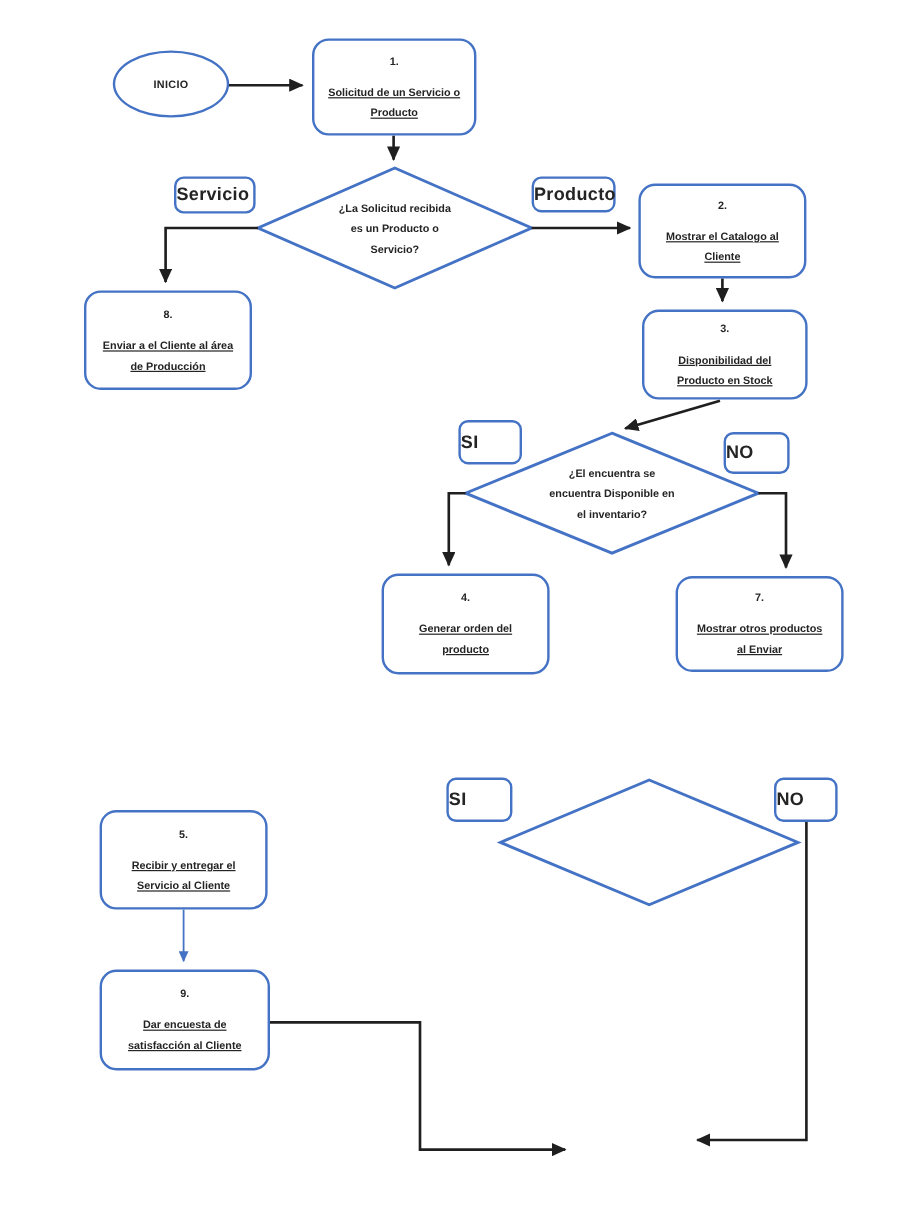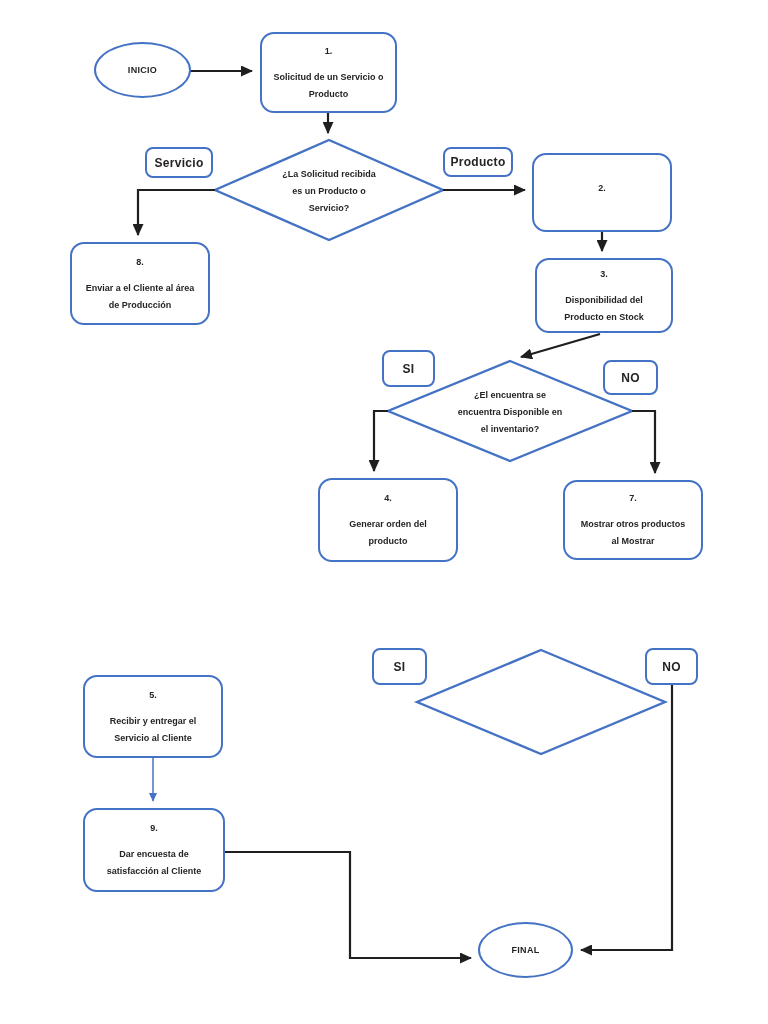--- a/index.html
+++ b/index.html
@@ -12,25 +12,25 @@
     overflow:hidden;
   }
   svg.layer{position:absolute;left:0;top:0;width:768px;height:1024px;}
   .node{position:absolute;box-sizing:border-box;background:#ffffff;}
   .pbox{
     border:2.4px solid #4472C4;border-radius:14px;
     display:flex;flex-direction:column;align-items:center;justify-content:center;
     text-align:center;font-size:9px;font-weight:bold;line-height:17px;
   }
   .pnum{margin-bottom:9px;}
-  .plabel span{display:block;}
+  .plabel span{display:block;text-decoration:underline;}
   .sbox{
     border:2.2px solid #4472C4;border-radius:8px;
-    display:flex;align-items:center;justify-content:center;
-    font-size:12px;font-weight:bold;letter-spacing:0.3px;
+    display:flex;align-items:center;justify-content:flex-start;
+    font-size:15px;font-weight:bold;letter-spacing:0.3px;
   }
   .oval{
     border:2.6px solid #4472C4;border-radius:50%;
     display:flex;align-items:center;justify-content:center;
     font-size:9px;font-weight:bold;letter-spacing:0.3px;
   }
   .dtext{
     position:absolute;transform:translate(-50%,-50%);
     width:170px;text-align:center;
     font-size:9px;font-weight:bold;line-height:17px;
@@ -66,42 +66,43 @@
     <path d="M632,411 H655 V473" fill="none" stroke="#1f1f1f" stroke-width="2.2" marker-end="url(#ab)"></path>
     <path d="M153,758 V801" fill="none" stroke="#4472C4" stroke-width="1.5" marker-end="url(#abl)"></path>
     <path d="M225,852 H350 V958 H471" fill="none" stroke="#1f1f1f" stroke-width="2.2" marker-end="url(#ab)"></path>
     <path d="M672,685 V950 H581" fill="none" stroke="#1f1f1f" stroke-width="2.2" marker-end="url(#ab)"></path>
   </svg>
 
   <div class="node oval" style="left:94px;top:42px;width:97px;height:56px">
     <span>INICIO</span>
   </div>
 
-  <div class="node oval" style="left:478px;top:922px;width:95px;height:56px">
-    <span>FINAL</span>
-  </div>
 
   <div class="node pbox" style="left:260px;top:32px;width:137px;height:81px">
     <div class="pnum">1.</div>
     <div class="plabel">
       <span>Solicitud de un Servicio o</span>
       <span>Producto</span>
     </div>
   </div>
 
   <div class="node pbox" style="left:70px;top:242px;width:140px;height:83px">
     <div class="pnum">8.</div>
     <div class="plabel">
       <span>Enviar a el Cliente al área</span>
       <span>de Producción</span>
     </div>
   </div>
 
   <div class="node pbox" style="left:532px;top:153px;width:140px;height:79px">
     <div class="pnum">2.</div>
+    <div class="plabel">
+      <span>Mostrar el Catalogo al</span>
+      <span>Cliente</span>
+    </div>
   </div>
 
   <div class="node pbox" style="left:535px;top:258px;width:138px;height:75px">
     <div class="pnum">3.</div>
     <div class="plabel">
       <span>Disponibilidad del</span>
       <span>Producto en Stock</span>
     </div>
   </div>
 
@@ -110,21 +111,21 @@
     <div class="plabel">
       <span>Generar orden del</span>
       <span>producto</span>
     </div>
   </div>
 
   <div class="node pbox" style="left:563px;top:480px;width:140px;height:80px">
     <div class="pnum">7.</div>
     <div class="plabel">
       <span>Mostrar otros productos</span>
-      <span>al Mostrar</span>
+      <span>al Enviar</span>
     </div>
   </div>
 
   <div class="node pbox" style="left:83px;top:675px;width:140px;height:83px">
     <div class="pnum">5.</div>
     <div class="plabel">
       <span>Recibir y entregar el</span>
       <span>Servicio al Cliente</span>
     </div>
   </div>

